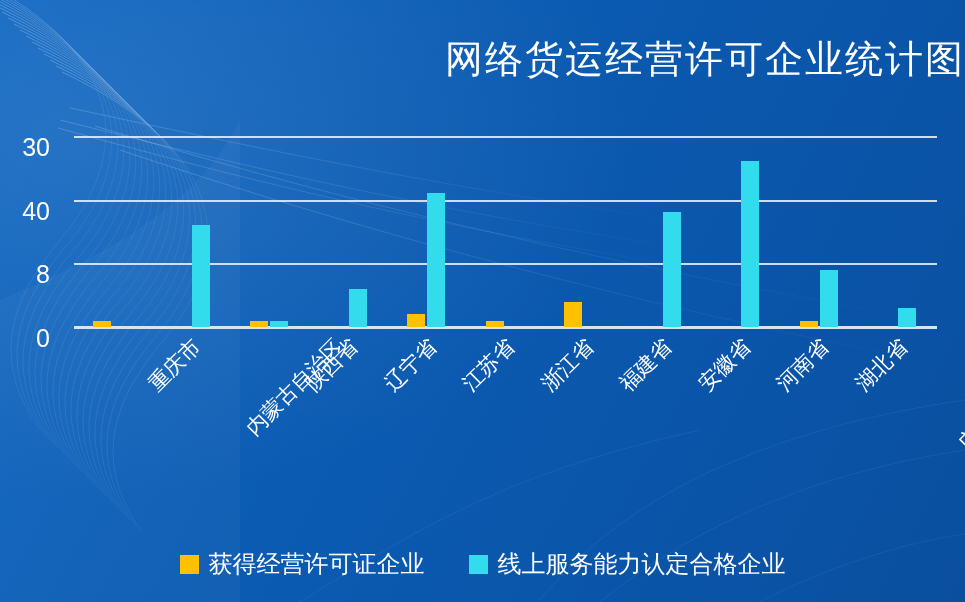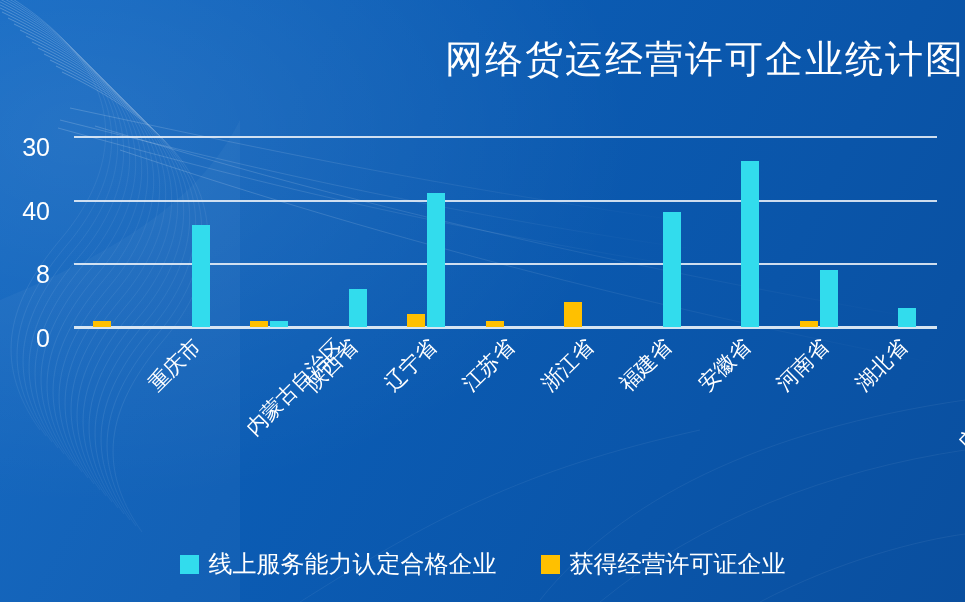--- a/index.html
+++ b/index.html
@@ -246,22 +246,22 @@
       <div class="xlabel" style="left: 444.5px;">浙江省</div>
       <div class="xlabel" style="left: 523px;">福建省</div>
       <div class="xlabel" style="left: 601.5px;">安徽省</div>
       <div class="xlabel" style="left: 680px;">河南省</div>
       <div class="xlabel" style="left: 758.5px;">湖北省</div>
       <div class="xlabel" style="left: 837px;">广西壮族自治区</div>
     </div>
 
   <div class="legend">
     <div class="legend-item">
+      <span class="legend-swatch s-permit"></span>
+      <span>获得经营许可证企业</span>
+    </div>
+    <div class="legend-item">
       <span class="legend-swatch s-online"></span>
       <span>线上服务能力认定合格企业</span>
     </div>
-    <div class="legend-item">
-      <span class="legend-swatch s-permit"></span>
-      <span>获得经营许可证企业</span>
-    </div>
   </div>
 
 </div>
 
 </body></html>

